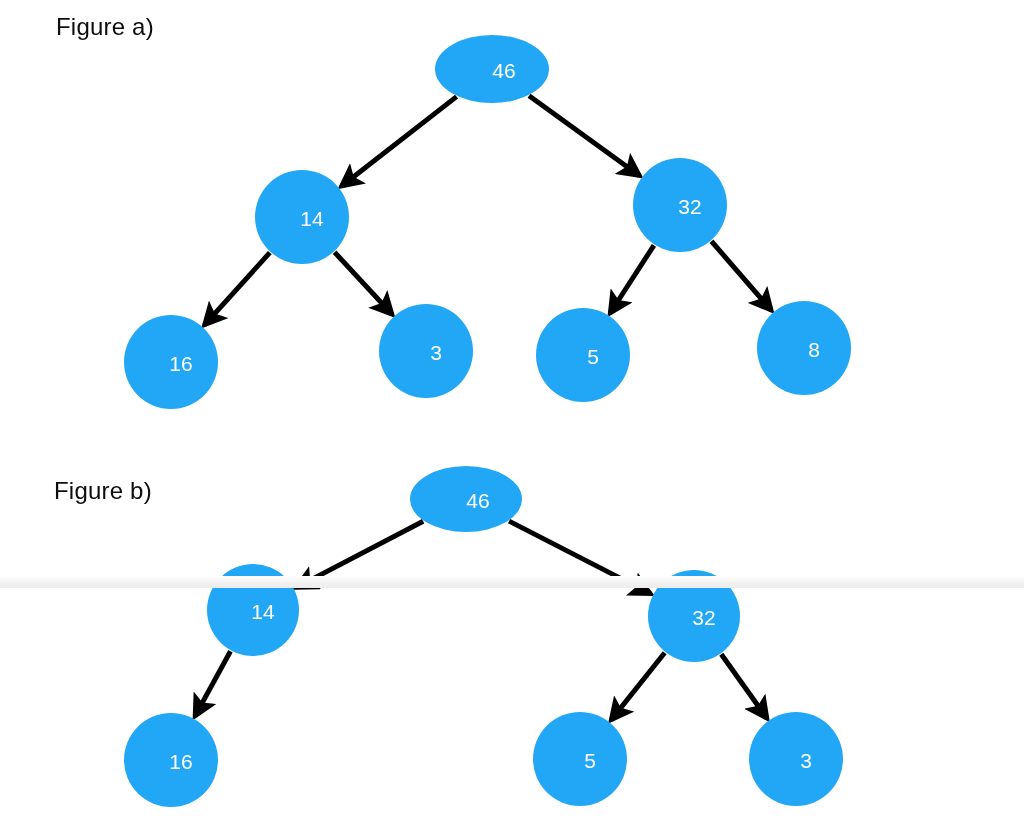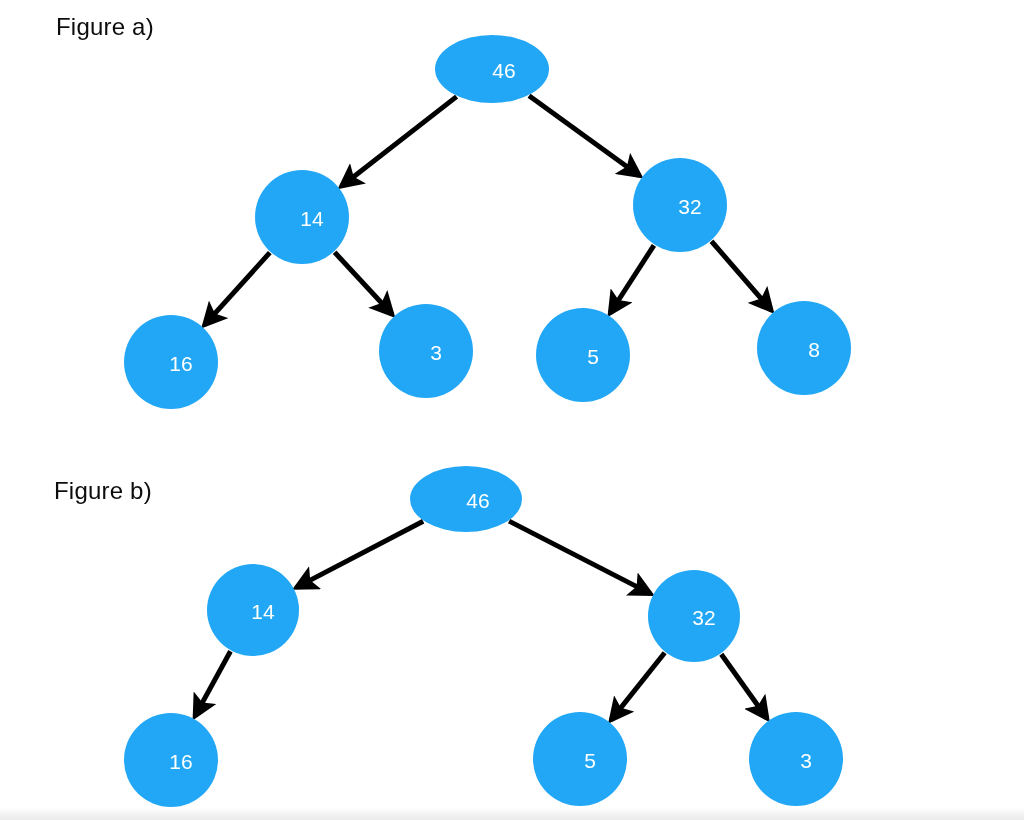--- a/index.html
+++ b/index.html
@@ -12,21 +12,21 @@
     height: 820px;
     position: relative;
     overflow: hidden;
     font-family: "Liberation Sans", sans-serif;
     background: #ffffff;
   }
   #canvas {
     position: absolute;
     inset: 0;
     width: 1024px;
-    height: 820px;
+    height: 588px;
   }
   .fig-label {
     position: absolute;
     font-family: "Liberation Sans", sans-serif;
     font-size: 24px;
     font-weight: 400;
     color: #0d0d0d;
     letter-spacing: 0.2px;
     white-space: nowrap;
   }

